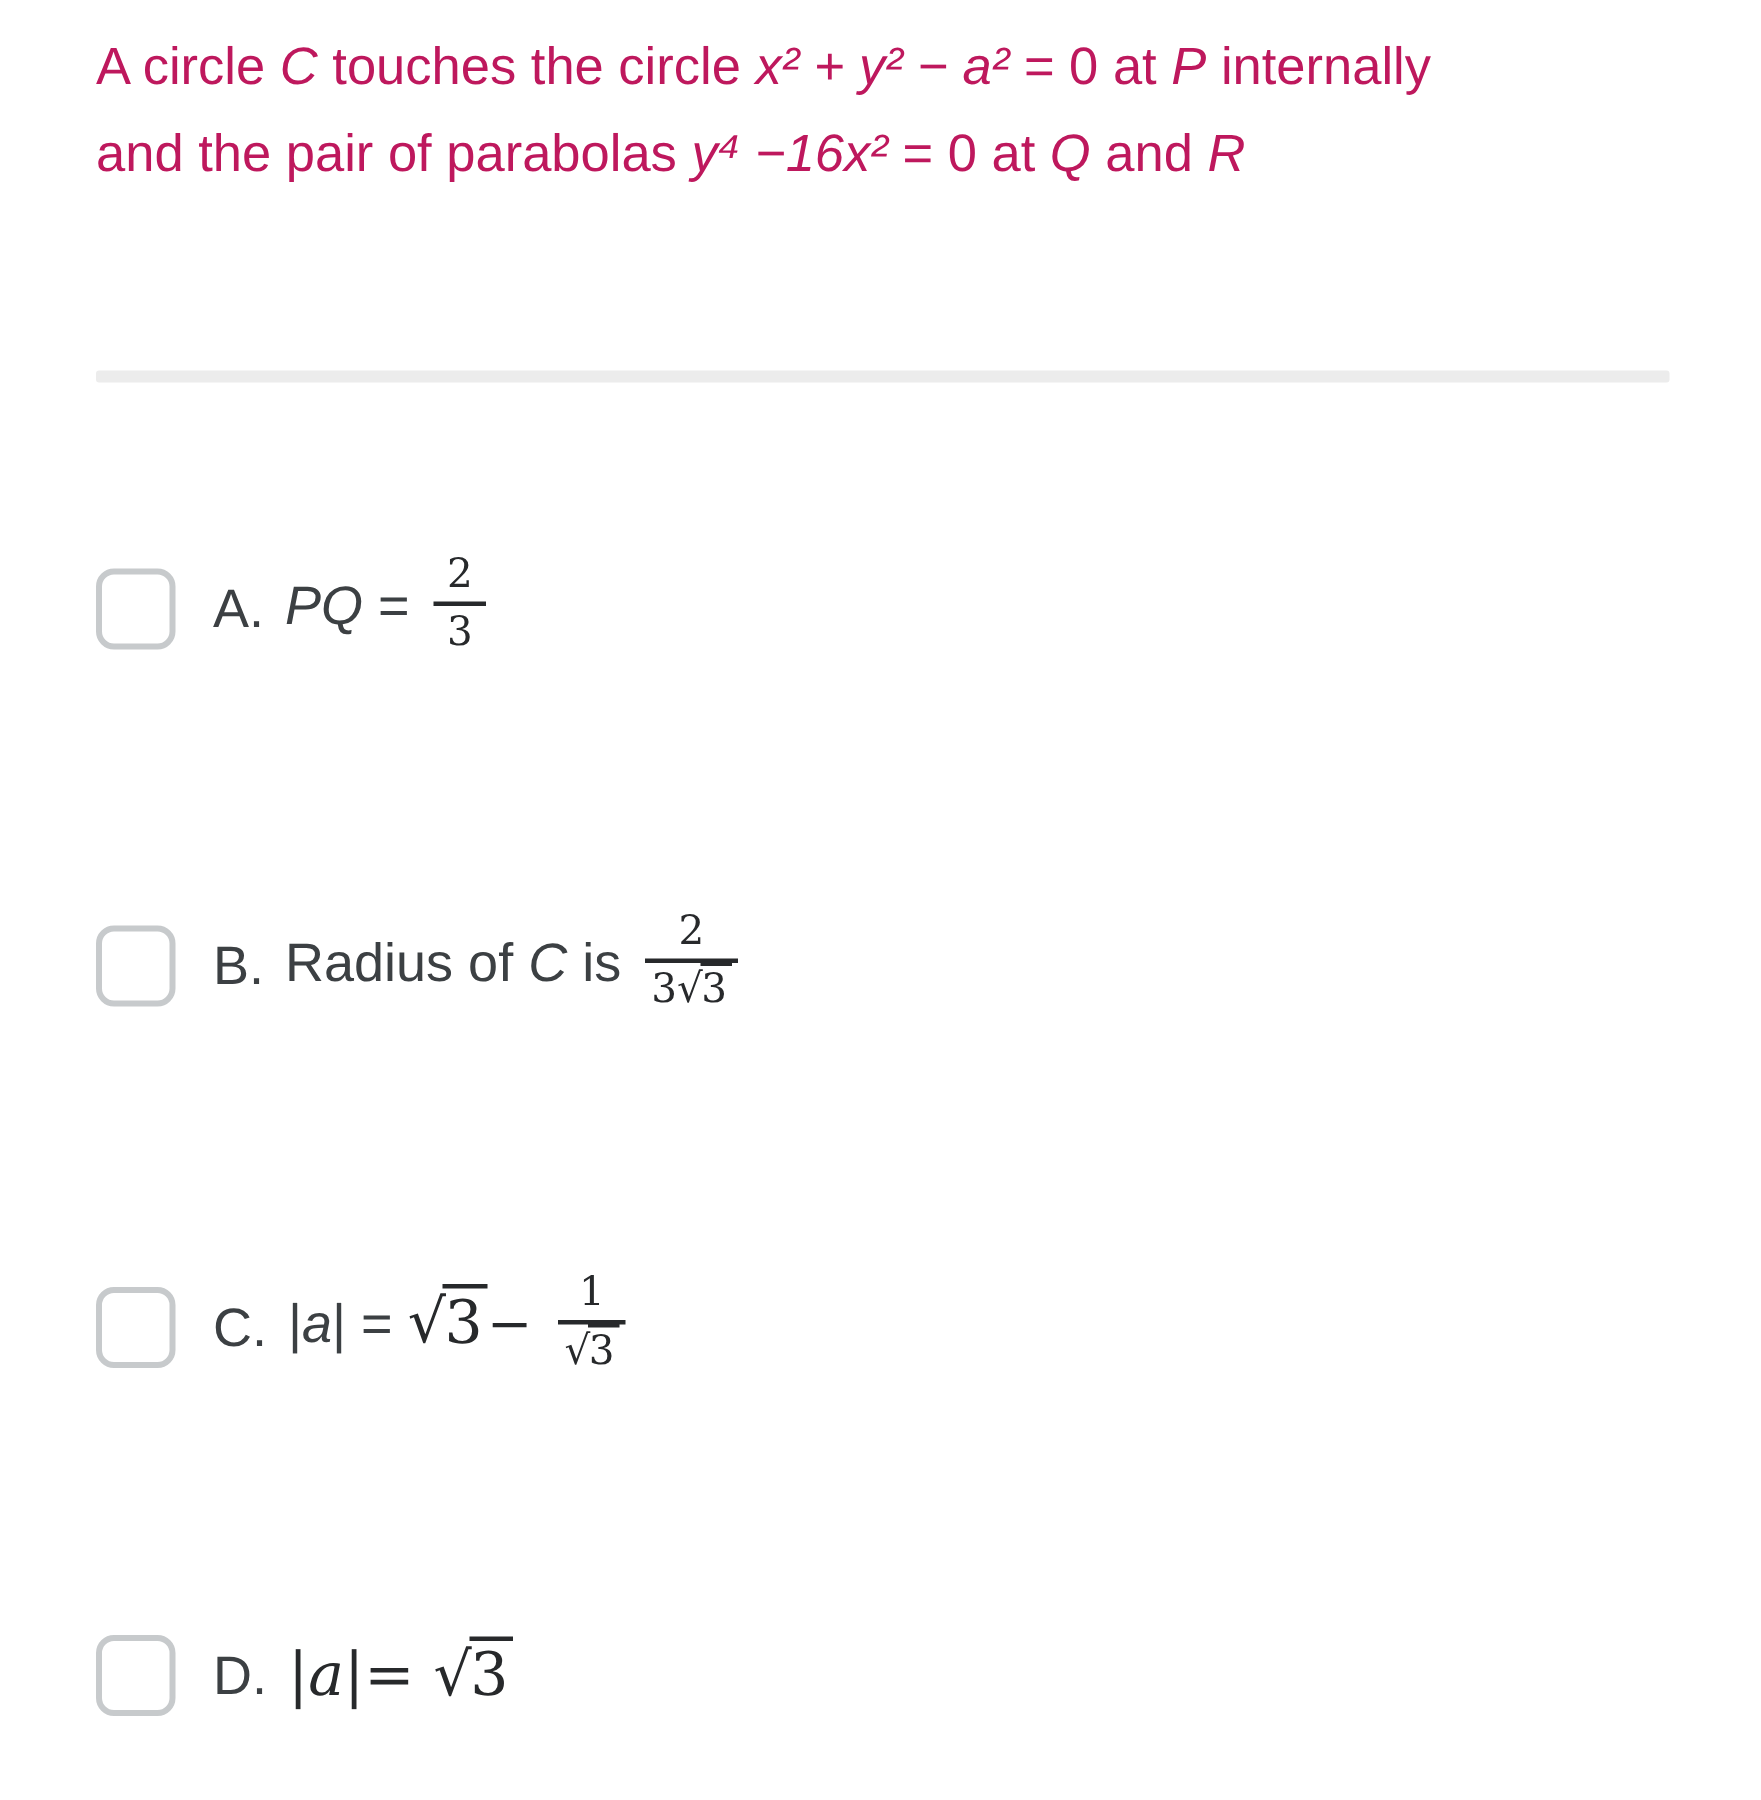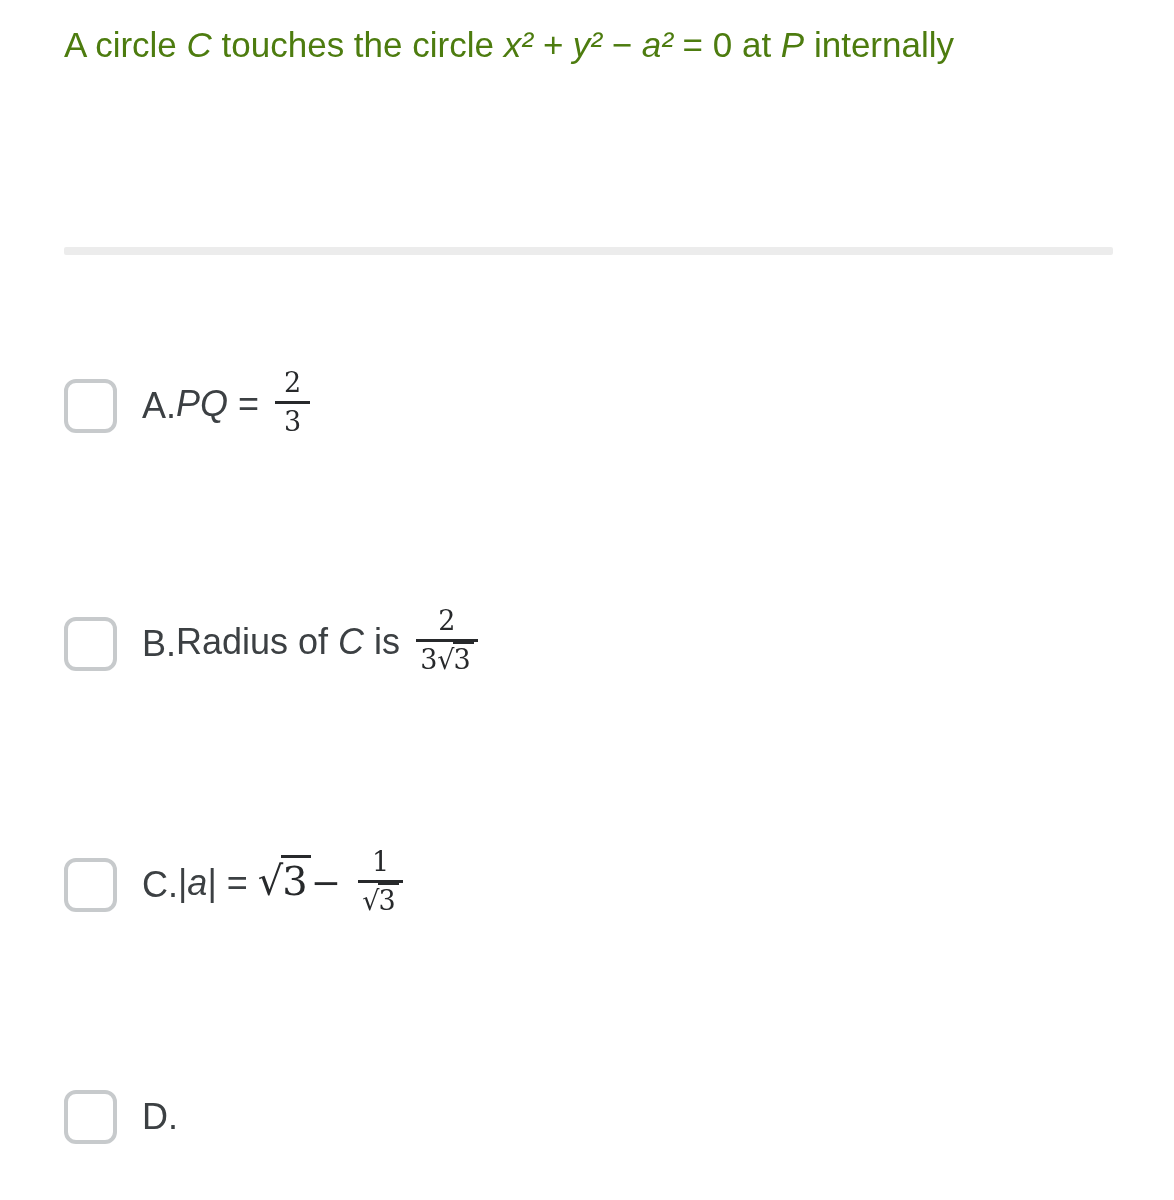--- a/index.html
+++ b/index.html
@@ -5,21 +5,21 @@
   html,body{margin:0;padding:0;}
   body{
     width:1174px;height:1200px;position:relative;overflow:hidden;
     background:#ffffff;
     font-family:"Liberation Sans", sans-serif;
     color:#3c4043;
   }
   
   #question{
     position:absolute;left:64px;top:16px;width:1056px;
-    font-size:35px;line-height:58px;color:#4d7c0f;
+    font-size:35px;line-height:58px;color:#be185d;
   }
   .qline{white-space:nowrap;}
   
   #divider{
     position:absolute;left:64px;top:247px;width:1049px;height:8px;
     background:#ececec;border-radius:2px;
   }
   
   #options .option{
     position:absolute;left:64px;height:84px;
@@ -31,21 +31,21 @@
   #options .option:nth-child(4){top:1075px;}
   .checkbox{
     width:45px;height:46px;flex:none;
     border:4px solid #c7cacc;border-radius:12px;
     background:#ffffff;cursor:pointer;
   }
   .opt-letter{
     font-size:36px;color:#3c4043;margin-left:25px;white-space:pre;
   }
   .opt-body{
-    font-size:36px;color:#3c4043;white-space:nowrap;
+    font-size:36px;color:#3c4043;margin-left:14px;white-space:nowrap;
   }
   
   .t{font-style:normal;}
   .mi{font-style:italic;}
   .serif{font-family:"DejaVu Serif", serif;color:#27292b;}
   .it{font-style:italic;}
   .big-serif{font-size:40px;}
   
   .frac{
     display:inline-block;vertical-align:middle;text-align:center;
@@ -59,20 +59,21 @@
   .sqrt .sq-sign{letter-spacing:-2px;}
   .sqrt .sq-body{border-top:3px solid #27292b;padding:0 3px 0 1px;}
   .sqrt.big{font-size:40px;}
   .sqrt.big .sq-body{border-top:3.5px solid #27292b;}
 </style>
 </head>
 <body>
 
 <div id="question">
     <div class="qline"><span class="t">A circle </span><span class="mi">C</span><span class="t"> touches the circle </span><span class="mi">x² + y² − a²</span><span class="t"> = 0 at </span><span class="mi">P</span><span class="t"> internally</span></div>
+    <div class="qline"><span class="t">and the pair of parabolas </span><span class="mi">y⁴ −16x²</span><span class="t"> = 0 at </span><span class="mi">Q</span><span class="t"> and </span><span class="mi">R</span></div>
   </div>
 
 <div id="divider"></div>
 
 <div id="options">
     <div class="option">
       <div class="checkbox" role="checkbox" aria-checked="false"></div>
       <span class="opt-letter">A.</span>
       <span class="opt-body"><span class="mi">PQ</span><span class="t"> = </span><span class="frac"><span class="num"><span class="serif">2</span></span><span class="den"><span class="serif">3</span></span></span></span>
     </div>
@@ -82,14 +83,15 @@
       <span class="opt-body"><span class="t">Radius of </span><span class="mi">C</span><span class="t"> is </span><span class="frac"><span class="num"><span class="serif">2</span></span><span class="den"><span class="serif">3</span><span class="sqrt"><span class="sq-sign">√</span><span class="sq-body">3</span></span></span></span></span>
     </div>
     <div class="option">
       <div class="checkbox" role="checkbox" aria-checked="false"></div>
       <span class="opt-letter">C.</span>
       <span class="opt-body"><span class="t">|</span><span class="mi">a</span><span class="t">| = </span><span class="sqrt big"><span class="sq-sign">√</span><span class="sq-body">3</span></span><span class="serif">− </span><span class="frac"><span class="num"><span class="serif">1</span></span><span class="den"><span class="sqrt"><span class="sq-sign">√</span><span class="sq-body">3</span></span></span></span></span>
     </div>
     <div class="option">
       <div class="checkbox" role="checkbox" aria-checked="false"></div>
       <span class="opt-letter">D.</span>
+      <span class="opt-body"><span class="serif big-serif">|</span><span class="serif big-serif it">a</span><span class="serif big-serif">|=  </span><span class="sqrt big"><span class="sq-sign">√</span><span class="sq-body">3</span></span></span>
     </div>
   </div>
 
 </body></html>

